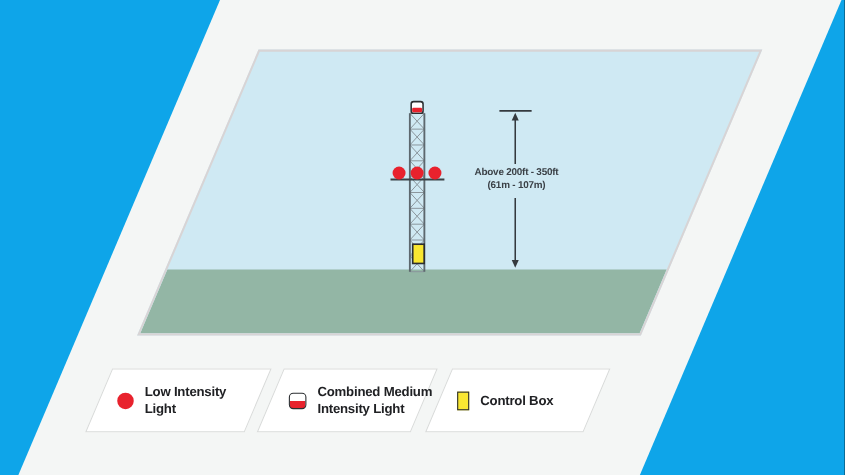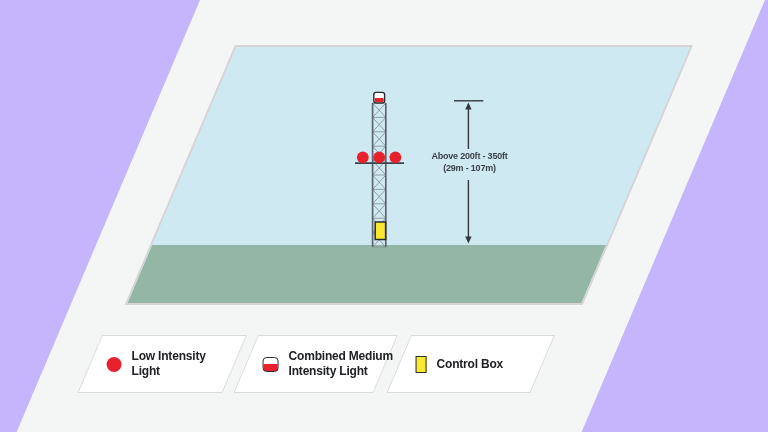--- a/index.html
+++ b/index.html
@@ -1,17 +1,17 @@
 <!DOCTYPE html>
 <html><head>
 <meta charset="utf-8">
 <style>
   html,body{margin:0;padding:0;background:#000;}
   .canvas{
-    position:relative;width:768px;height:432px;background:#c4b5fd;
+    position:relative;width:768px;height:432px;background:#0ea5e9;
     overflow:hidden;font-family:"Liberation Sans",sans-serif;
     --skew:-23deg;--unskew:23deg;
   }
   
   .card{
     position:absolute;left:200px;top:0;width:565px;height:440px;
     background:#f4f6f5;transform:skewX(var(--skew));transform-origin:0 0;
   }
   
   .scene{
@@ -98,21 +98,21 @@
     <g stroke="#34393e" stroke-width="1.4" fill="#34393e">
       <path d="M454 100.8H483.3" fill="none"></path>
       <path d="M468.4 106V149M468.4 180V239" fill="none"></path>
       <path d="M468.4 102.6L465.2 109.6H471.6Z" stroke="none"></path>
       <path d="M468.4 243.4L465.2 236.4H471.6Z" stroke="none"></path>
     </g>
   </svg>
 
   <div class="dim-label">
     <div>Above 200ft - 350ft</div>
-    <div>(29m - 107m)</div>
+    <div>(61m - 107m)</div>
   </div>
 
   <div class="legend-box b1">
     <div class="legend-inner">
       <span class="icon-low"></span>
       <span class="legend-label">Low Intensity Light</span>
     </div>
   </div>
   <div class="legend-box b2">
     <div class="legend-inner">

